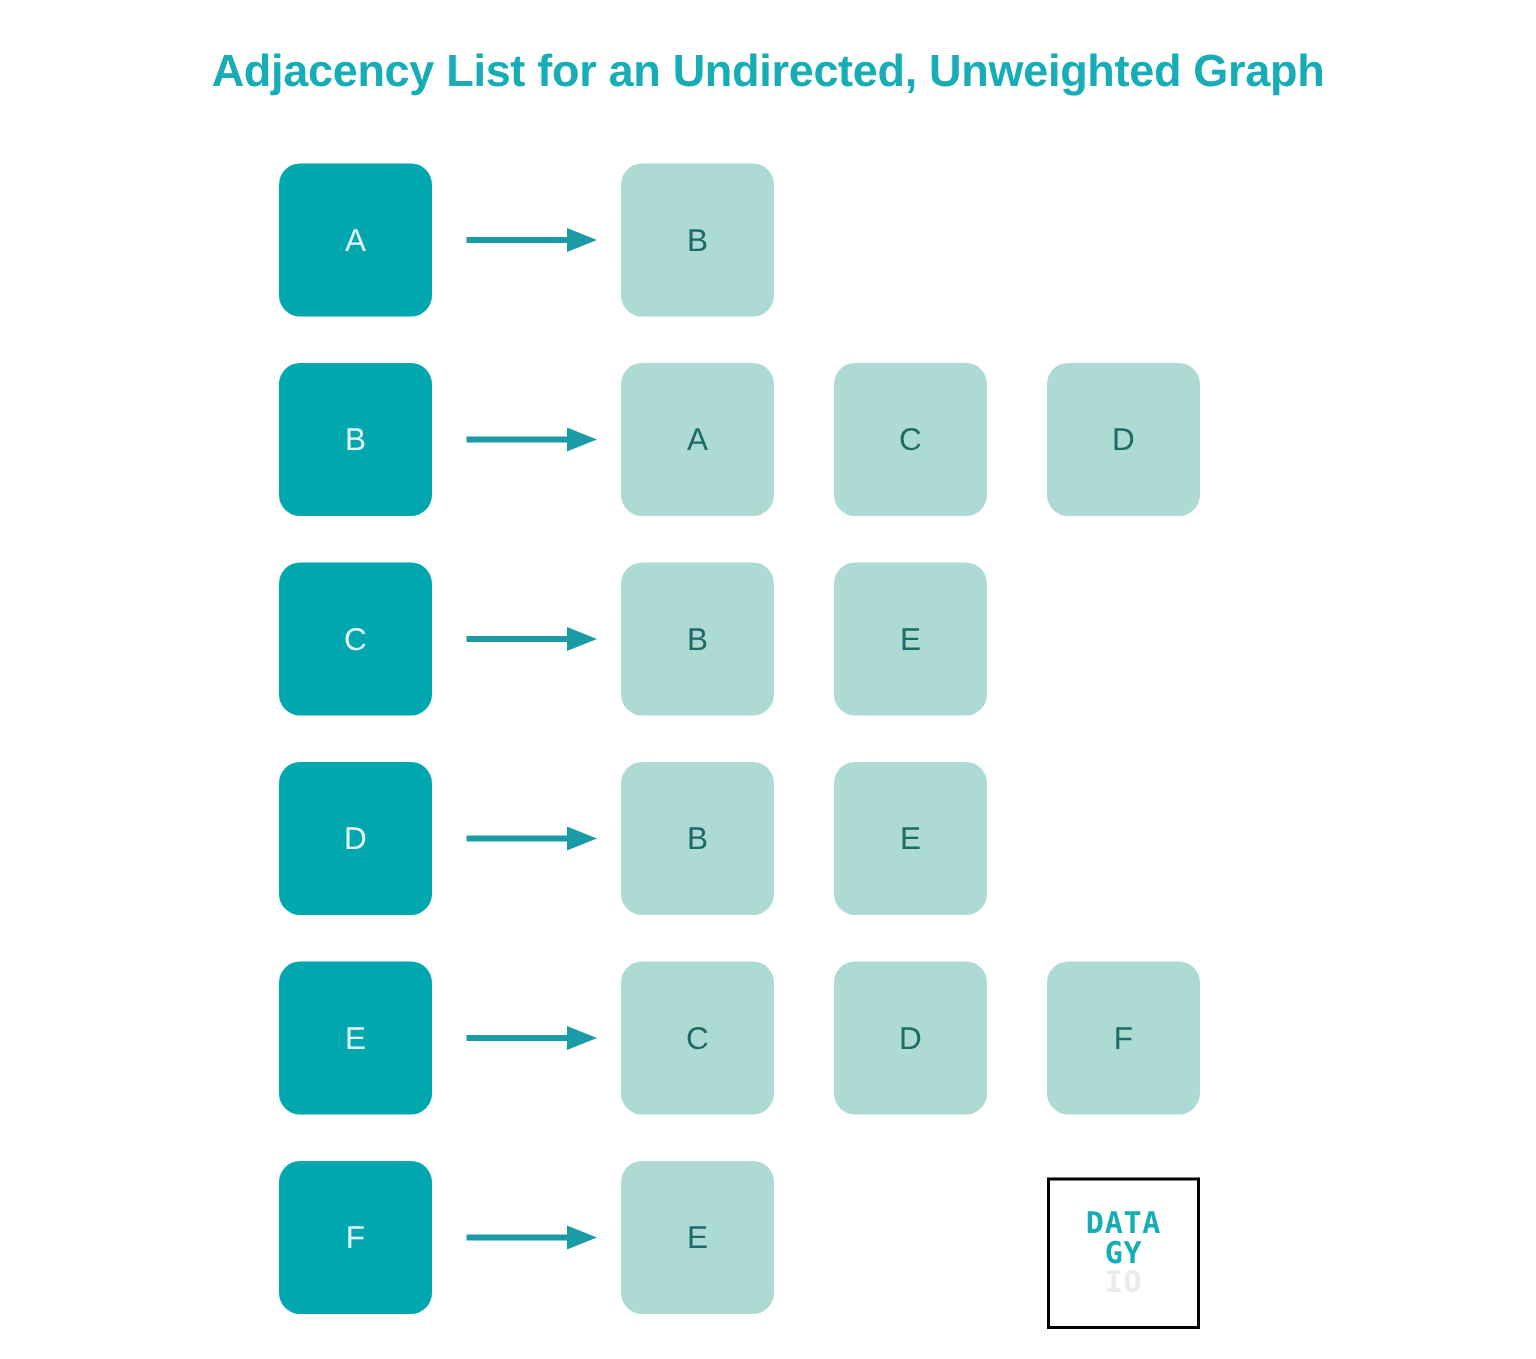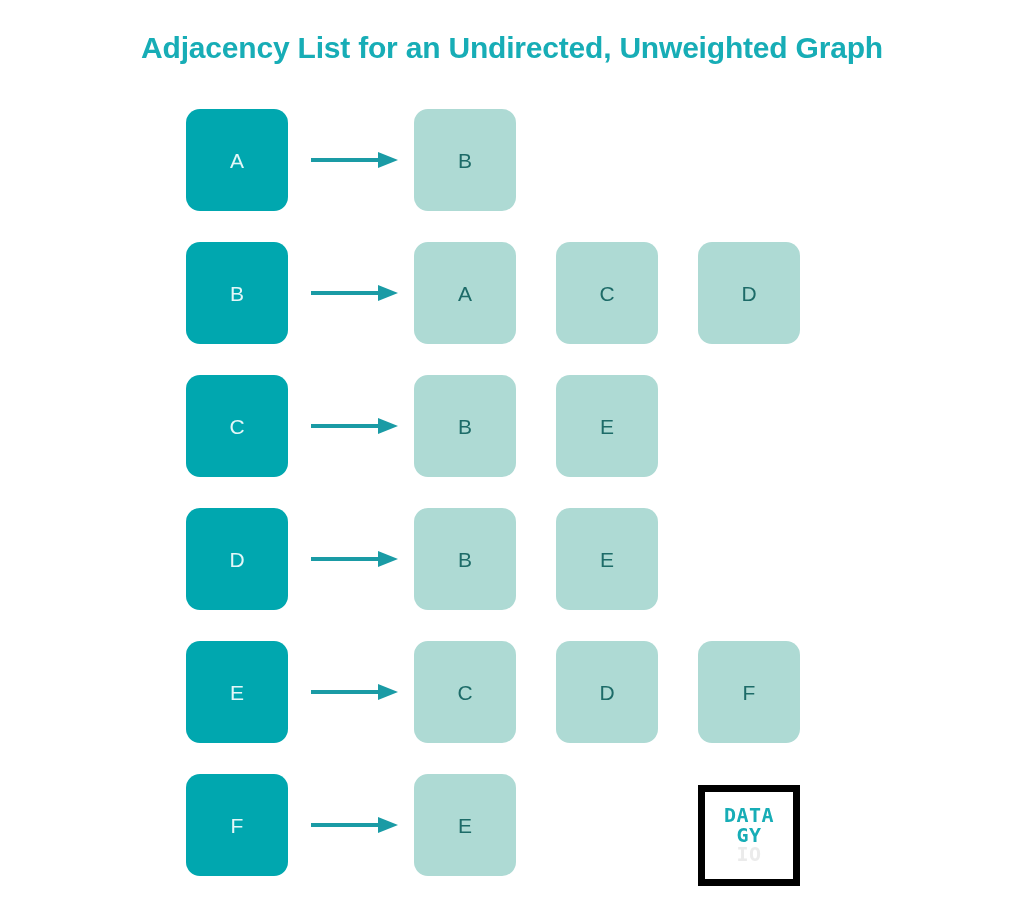--- a/index.html
+++ b/index.html
@@ -102,21 +102,21 @@
     overflow: visible;
   }
 
   
   #brand-logo {
     position: absolute;
     left: 698px;
     top: 785px;
     width: 102px;
     height: 101px;
-    border: 7px solid #000000;
+    border: 2px solid #000000;
     box-sizing: border-box;
     background: #ffffff;
   }
   #brand-logo .logo-inner {
     position: absolute;
     left: 0;
     top: 0;
     width: 100%;
     height: 100%;
     display: flex;

